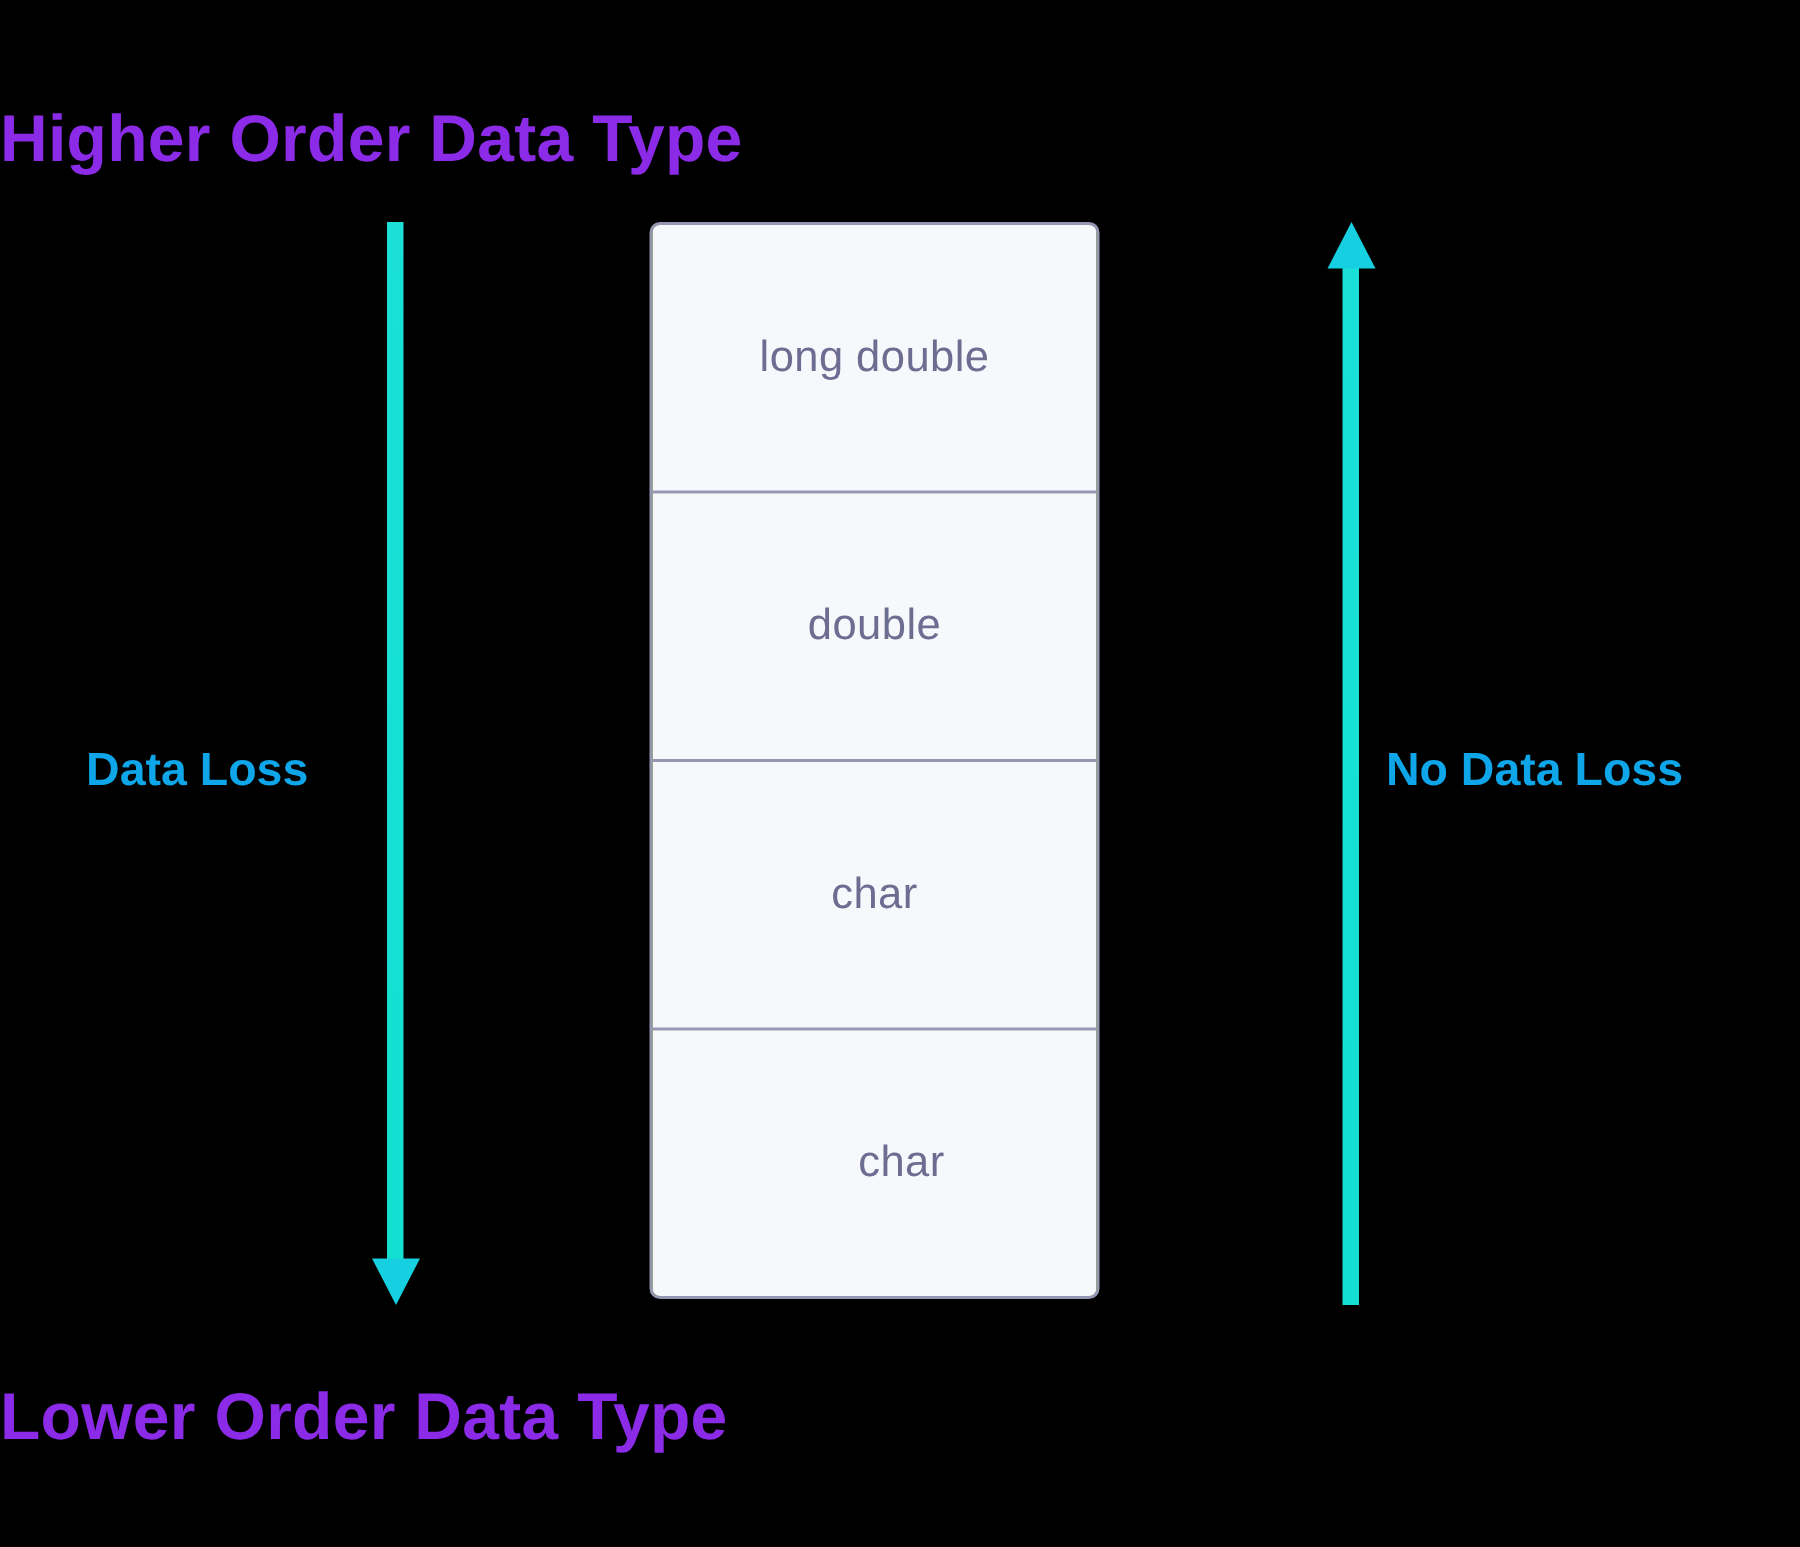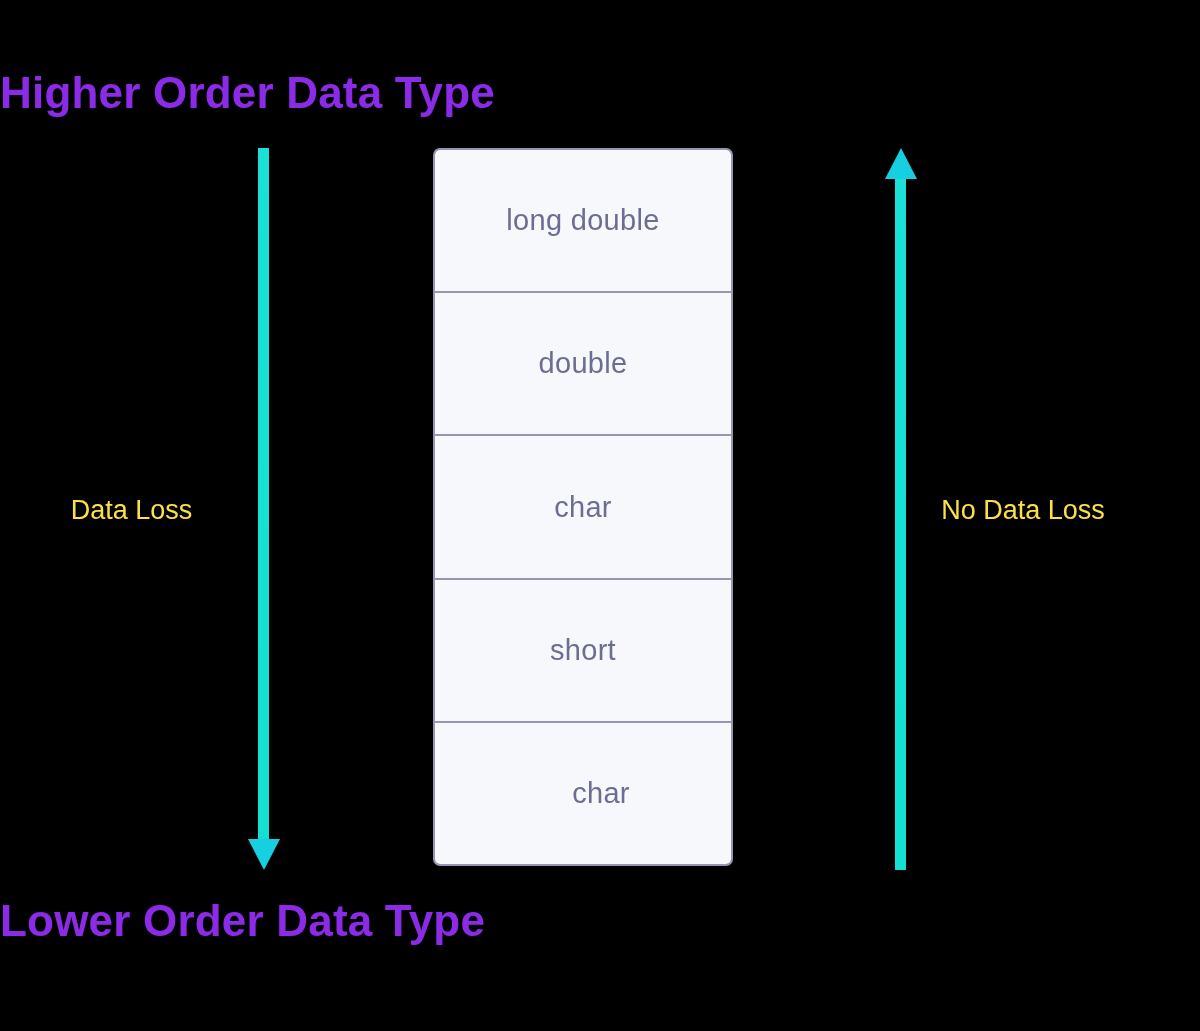--- a/index.html
+++ b/index.html
@@ -26,28 +26,28 @@
     position: absolute;
     left: 0;
     width: 1104px;
     font-weight: bold;
     font-size: 44px;
     letter-spacing: 0.2px;
     color: #8B2BE8;
     white-space: nowrap;
   }
   #title-top    { top: 68px; }
-  #title-bottom { top: 896px; }
+  #title-bottom { top: 920px; }
 
   
   .side-label {
     position: absolute;
-    font-size: 27px;
-    font-weight: 400;
-    color: #fde047;
+    font-size: 31px;
+    font-weight: 700;
+    color: #0ea5e9;
     white-space: nowrap;
     text-align: center;
   }
   #label-left {
     left: 0;
     width: 263px;
     top: 495px;
   }
   #label-right {
     left: 903px;
@@ -149,21 +149,20 @@
     <div class="shaft"></div>
     <div class="head"></div>
   </div>
 
   <div id="label-left" class="side-label">Data Loss</div>
 
   <div id="type-stack">
     <div class="type-cell">long double</div>
     <div class="type-cell">double</div>
     <div class="type-cell">char</div>
-    <div class="type-cell">short</div>
     <div class="type-cell">char</div>
   </div>
 
   <div id="arrow-right" class="arrow">
     <div class="shaft"></div>
     <div class="head"></div>
   </div>
 
   <div id="label-right" class="side-label">No Data Loss</div>
 

